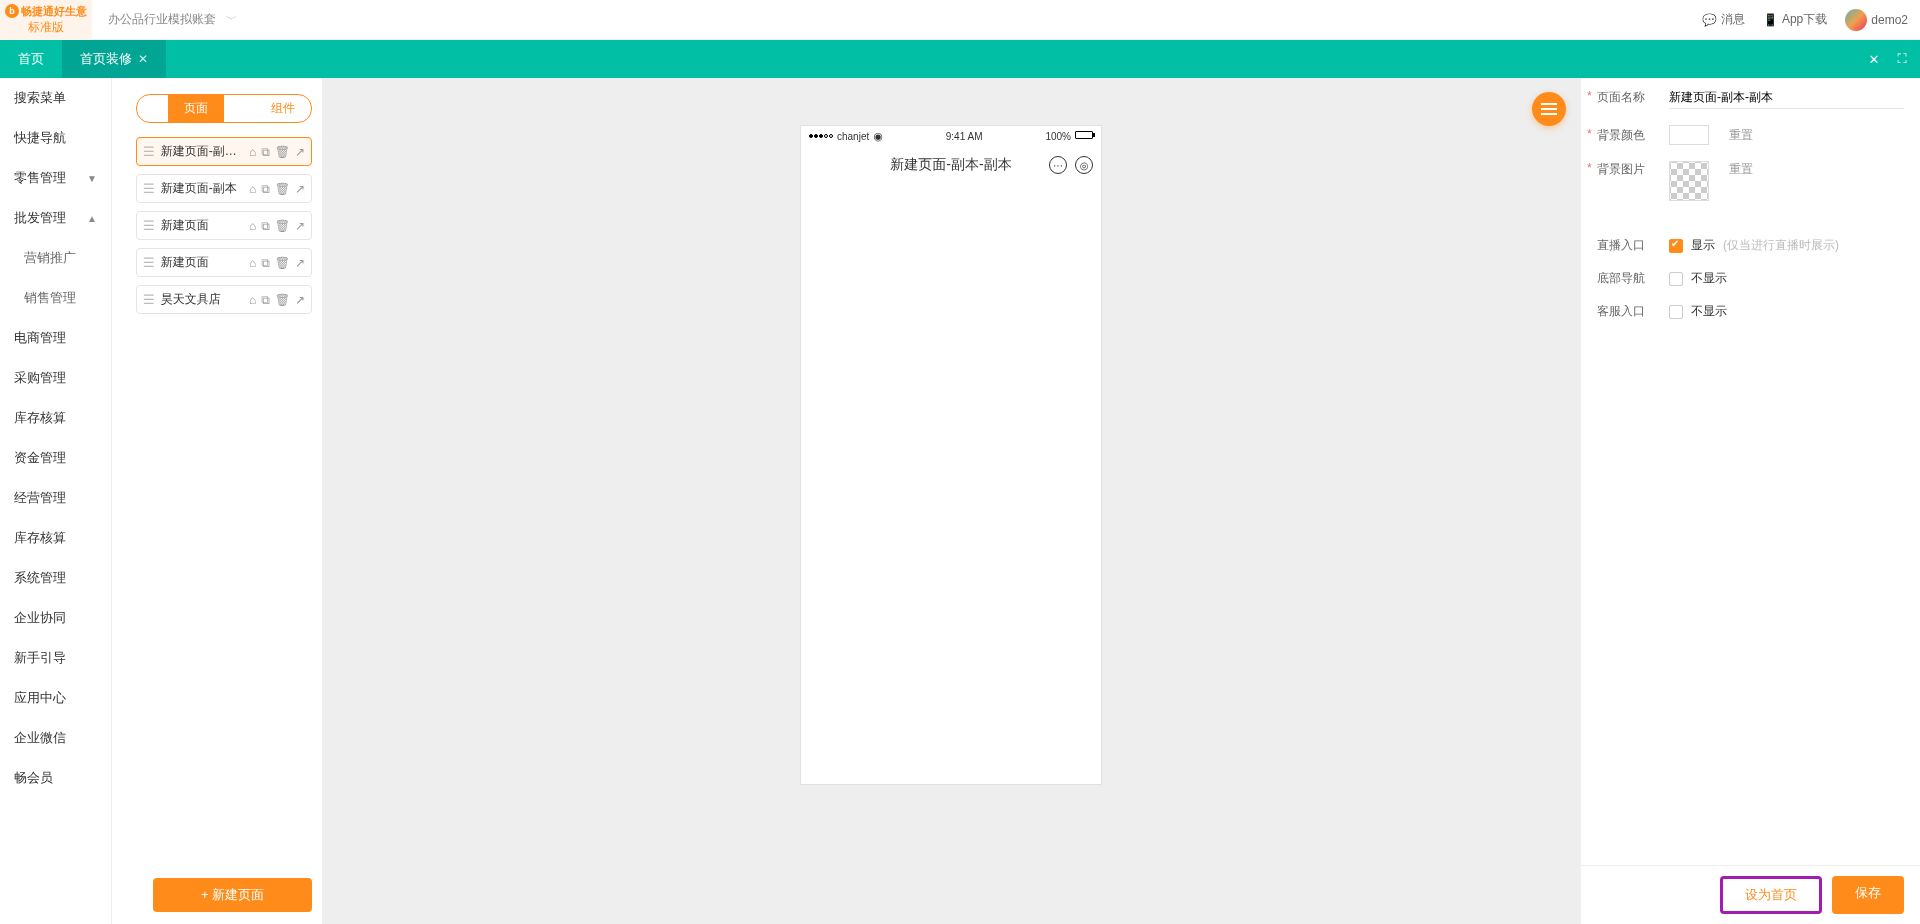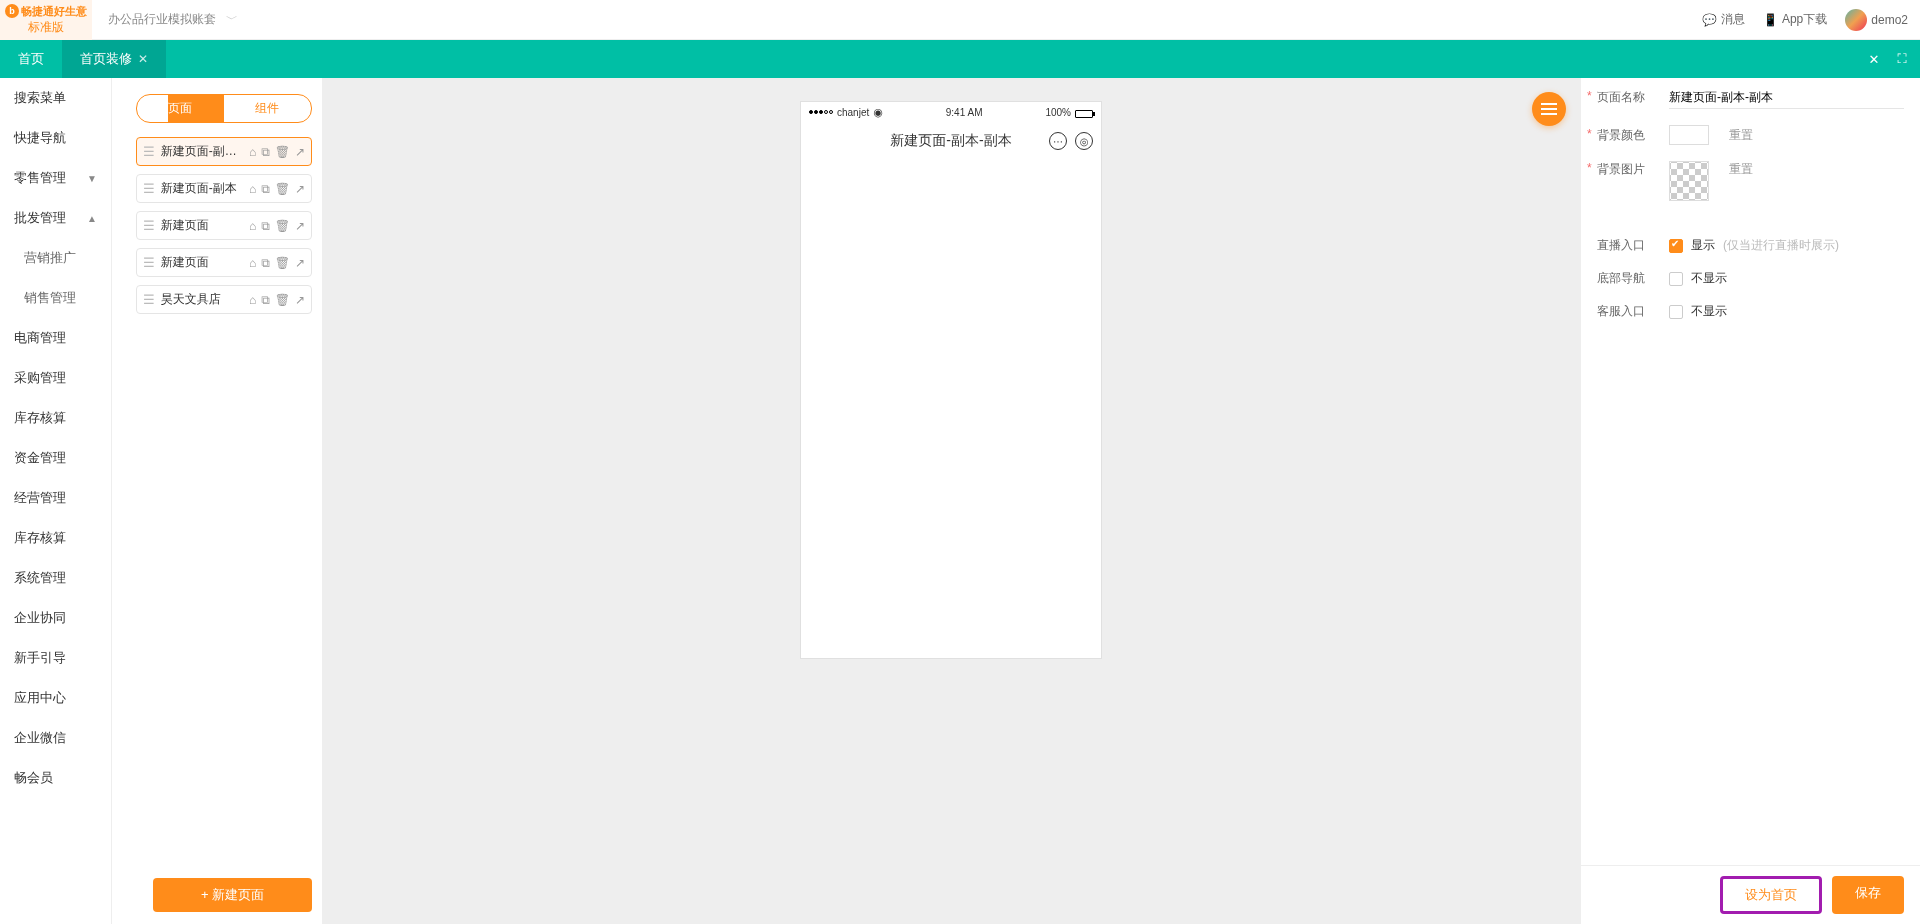--- a/index.html
+++ b/index.html
@@ -31,39 +31,39 @@
     .side-nav .nav-item { padding: 11px 14px; color: #333; cursor: pointer; display: flex; align-items: center; justify-content: space-between; }
     .side-nav .nav-item.sub { padding-left: 24px; color: #666; }
     .side-nav .caret { font-size: 10px; color: #888; }
     
     
     .content { flex: 1; display: flex; background: #fff; position: relative; }
     
     
     .page-panel { width: 210px; padding: 16px 10px 10px 24px; display: flex; flex-direction: column; position: relative; }
     .page-toggle { display: flex; border: 1px solid #FF8C1A; border-radius: 14px; overflow: hidden; margin-bottom: 14px; font-size: 12px; }
-    .page-toggle span { flex: 1; padding: 5px 0; cursor: pointer; margin-left: 31px; }
+    .page-toggle span { flex: 1; text-align: center; padding: 5px 0; cursor: pointer; margin-left: 31px; }
     .page-toggle .active { background: #FF8C1A; color: #fff; }
     .page-toggle span:not(.active) { color: #FF8C1A; }
     .page-list { flex: 1; overflow-y: auto; }
     .page-item { display: flex; align-items: center; border: 1px solid #e5e5e5; border-radius: 4px; padding: 5px 6px; margin-bottom: 8px; gap: 6px; font-size: 12px; cursor: pointer; }
     .page-item.selected { border-color: #FF8C1A; background: #FFF6EF; }
     .drag-handle { color: #bbb; font-size: 13px; }
     .page-name { flex: 1; white-space: nowrap; overflow: hidden; text-overflow: ellipsis; }
     .page-actions { display: flex; gap: 5px; color: #999; }
     .page-actions span { cursor: pointer; font-size: 12px; }
     .add-page-btn { position: absolute; left: 24px; right: 10px; bottom: 12px; background: #FF8C1A; color: #fff; text-align: center; padding: 8px 0; border-radius: 4px; cursor: pointer; font-size: 13px; margin-left: 17px; }
     .page-panel { padding-bottom: 56px; }
     
     
     .canvas-area { flex: 1; background: #eee; position: relative; display: flex; justify-content: center; padding-top: 24px; }
-    .phone-preview { width: 300px; height: 556px; background: #fff; box-shadow: 0 0 0 1px #e0e0e0; }
+    .phone-preview { width: 300px; height: 658px; background: #fff; box-shadow: 0 0 0 1px #e0e0e0; margin-top: 24px; }
     .phone-status { height: 20px; display: flex; align-items: center; justify-content: space-between; padding: 0 8px; font-size: 10px; }
     .phone-status .left { display: flex; align-items: center; gap: 4px; }
-    .phone-status .right { display: flex; align-items: flex-end; gap: 4px; }
+    .phone-status .right { display: flex; align-items: flex-start; gap: 4px; }
     .signal-dots { display:flex; gap:1px; align-items:center;}
     .signal-dots i { width:4px; height:4px; border:1px solid #000; border-radius:50%; display:inline-block;}
     .signal-dots i.filled { background:#000; }
     .battery { width:18px; height:8px; border:1px solid #000; border-radius:1px; position:relative; display:inline-block;}
     .battery::after { content:""; width:2px; height:4px; background:#000; position:absolute; right:-3px; top:1px;}
     .battery-fill { width:100%; height:100%; background:#000;}
     .phone-title { height: 38px; display: flex; align-items: center; justify-content: center; font-size: 14px; position: relative; }
     .phone-right-btns { position: absolute; right: 8px; display: flex; gap: 8px; align-items:center; }
     .phone-right-btns span { width:18px; height:18px; border:1px solid #333; border-radius:50%; display:flex; align-items:center; justify-content:center; font-size:10px;}
     

